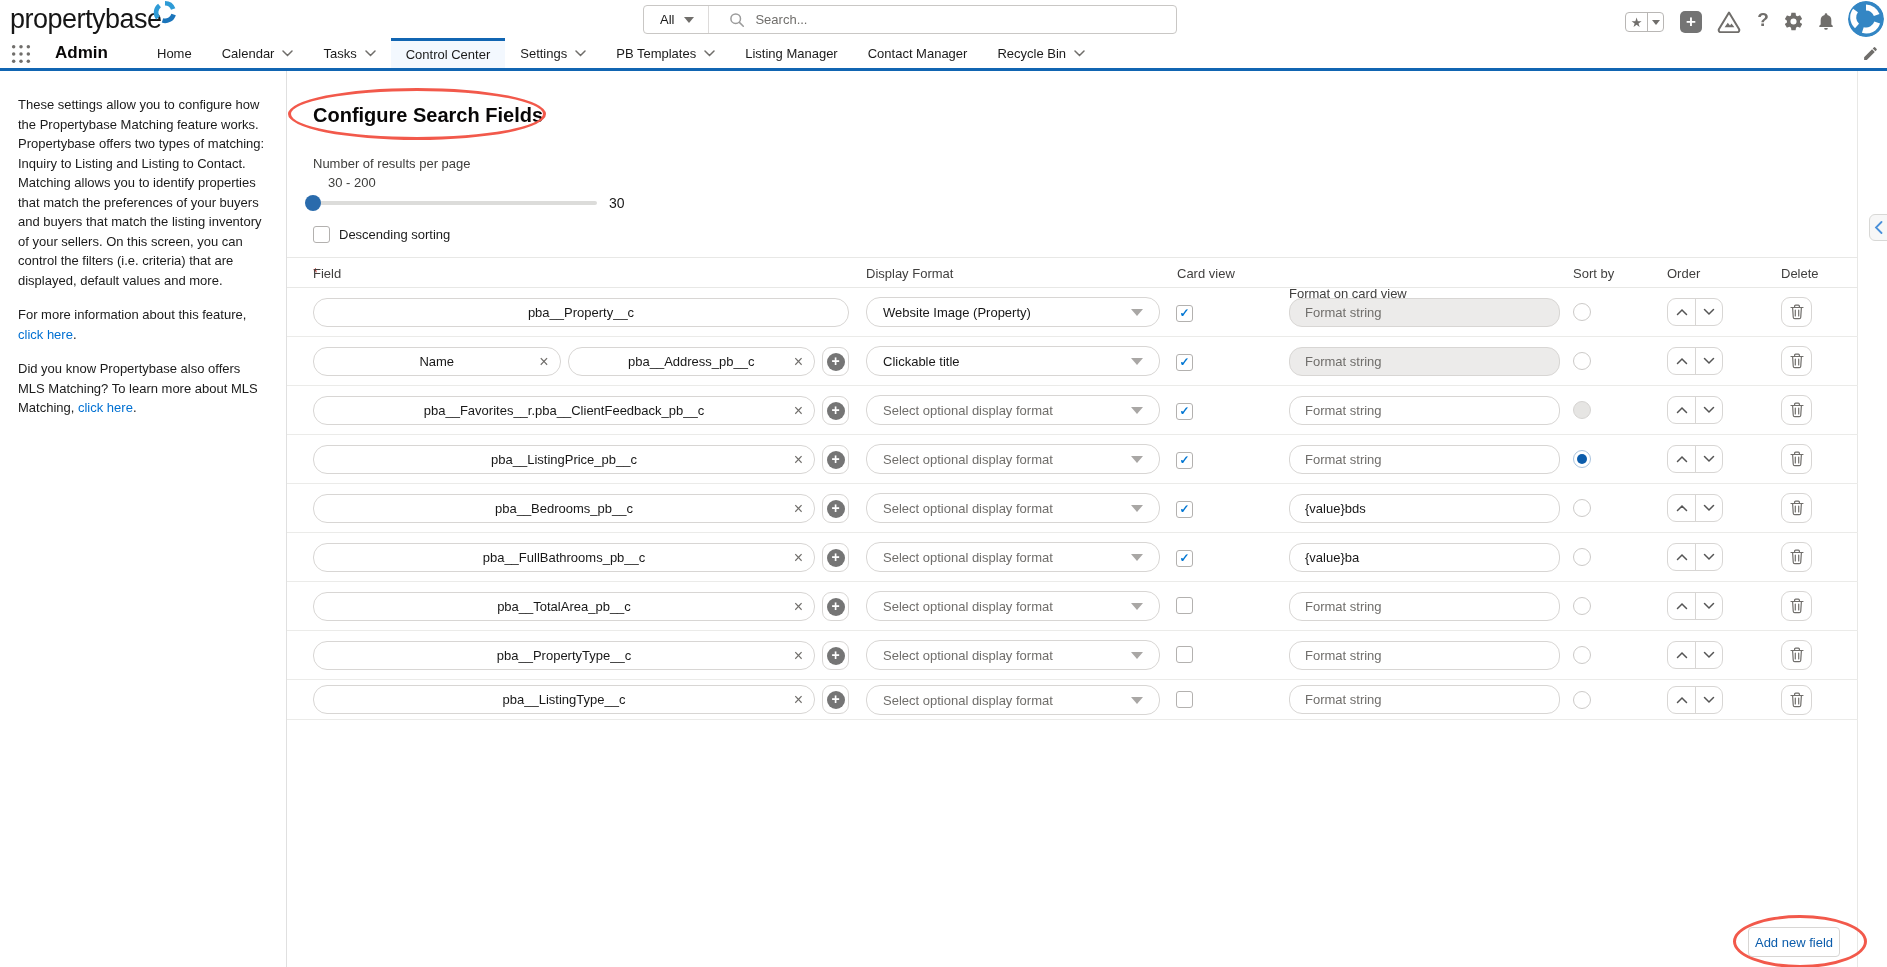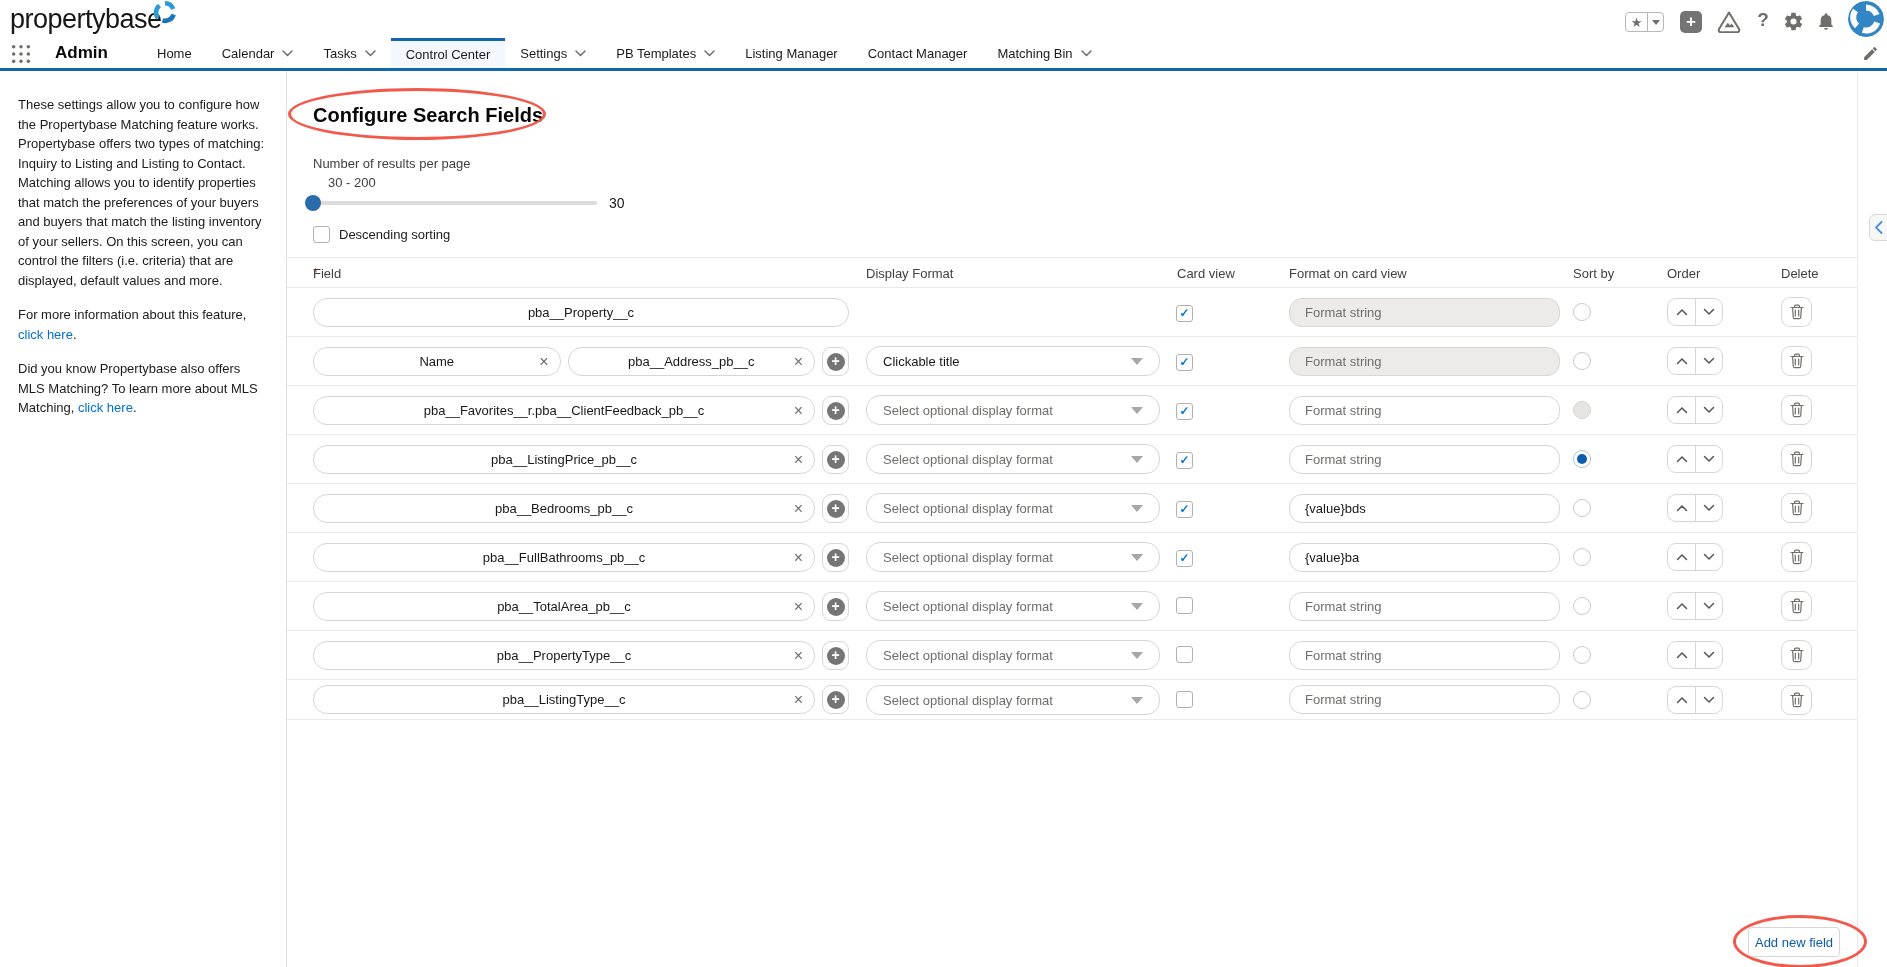--- a/index.html
+++ b/index.html
@@ -72,21 +72,21 @@
   .cbx { width:17px; height:17px; border:1px solid #b3b1af; border-radius:3px; background:#fff;
          display:inline-flex; align-items:center; justify-content:center; font-size:12px; font-weight:700;
          color:#0176d3; cursor:pointer; flex:none; }
   .desc-row label { font-size:13px; color:#1b1b1b; }
 
   
   .thead { position:absolute; left:0; top:186px; width:1571px; height:31px;
            border-top:1px solid #e8e8e6; border-bottom:1px solid #e8e8e6; font-size:13px; color:#403f3e; }
   .thead span { position:absolute; line-height:31px; white-space:nowrap; }
   .th-field { left:26px; } .th-display { left:579px; } .th-card { left:890px; }
-  .th-format { left:1002px; } .th-sort { left:1286px; } .th-order { left:1380px; } .th-delete { left:1494px; }
+  .th-format { left:1002px;margin-top:20px; } .th-sort { left:1286px; } .th-order { left:1380px; } .th-delete { left:1494px; }
   .req { color:#c23934; font-size:12px; margin-right:1px; }
 
   .rows { position:absolute; left:0; top:217px; width:1571px; }
   .trow { position:relative; height:49px; border-bottom:1px solid #ebebe9; }
   .trow:last-child { height:40px; }
   .c-field { position:absolute; left:26px; top:10px; width:536px; display:flex; gap:7px; }
   .trow:last-child .c-field { top:5px; }
   .field-input { flex:1; height:29px; border:1px solid #d8d6d4; border-radius:14px; background:#fff;
                  display:flex; align-items:center; justify-content:center; position:relative;
                  font-size:13px; color:#181818; }
@@ -144,20 +144,33 @@
   <span class="logo-mark">
     <svg width="24" height="24" viewBox="0 0 24 24">
         <g fill="none" stroke-width="4.6" stroke-linecap="butt">
       <path d="M12 3.2 A 8.8 8.8 0 0 1 20.2 9" stroke="#2e9bd6"></path>
       <path d="M20.6 14.5 A 8.8 8.8 0 0 1 9.5 20.4" stroke="#1b75bb"></path>
       <path d="M5 18 A 8.8 8.8 0 0 1 6.5 5.5" stroke="#2e9bd6"></path>
     </g>
       </svg>
   </span>
 
+  <div class="gsearch">
+    <div class="scope">
+      <span>All</span>
+      <span class="scope-caret"></span>
+    </div>
+    <span class="sicon">
+      <svg width="16" height="16" viewBox="0 0 16 16">
+          <circle cx="6.7" cy="6.7" r="4.8" fill="none" stroke="#9b9b9b" stroke-width="1.5"></circle>
+          <line x1="10.4" y1="10.4" x2="14.3" y2="14.3" stroke="#9b9b9b" stroke-width="1.5" stroke-linecap="round"></line>
+        </svg>
+    </span>
+    <span class="ph">Search...</span>
+  </div>
 
   <div class="fav">
     <span class="seg1">★</span>
     <span class="seg2">
         <span class="mini-caret"></span>
       </span>
   </div>
   <div class="addsq">+</div>
   <span class="ic" style="left:1717px;">
     <svg width="24" height="22" viewBox="0 0 24 22">
@@ -236,21 +249,21 @@
           <path d="M1 1 L5.5 5.5 L10 1" fill="none" stroke="#706e6b" stroke-width="1.5" stroke-linecap="round"></path>
         </svg>
       </div>
       <div class="tab">
         <span>Listing Manager</span>
       </div>
       <div class="tab">
         <span>Contact Manager</span>
       </div>
       <div class="tab">
-        <span>Matching Bin</span>
+        <span>Recycle Bin</span>
         <svg width="11" height="7" viewBox="0 0 11 7">
           <path d="M1 1 L5.5 5.5 L10 1" fill="none" stroke="#706e6b" stroke-width="1.5" stroke-linecap="round"></path>
         </svg>
       </div>
     </div>
   <span class="nav-pencil">
     <svg width="17" height="17" viewBox="0 0 24 24">
         <path fill="#706e6b" d="M3 17.2 V21 h3.8 L18 9.8 14.2 6 Z M20.7 7 a1 1 0 0 0 0-1.4 L18.4 3.3 a1 1 0 0 0-1.4 0 L15.1 5.1 18.9 8.9 Z"></path>
       </svg>
   </span>
@@ -290,20 +303,26 @@
     <span class="th-delete">Delete</span>
   </div>
 
   <div class="rows">
       <div class="trow">
         <div class="c-field">
           <div class="field-input">
             <span>pba__Property__c</span>
           </div>
         </div>
+        <div class="c-display">
+          <div class="selectbox">
+            <span class="val">Website Image (Property)</span>
+            <span class="sel-caret"></span>
+          </div>
+        </div>
         <div class="c-card"><span class="cbx">✓</span></div>
         <div class="c-format">
           <div class="fmt-input ph disabled">
             <span>Format string</span>
           </div>
         </div>
         <div class="c-sort"><span class="radio unselected"></span></div>
         <div class="c-order">
           <div class="order-group">
             <span class="order-btn">

